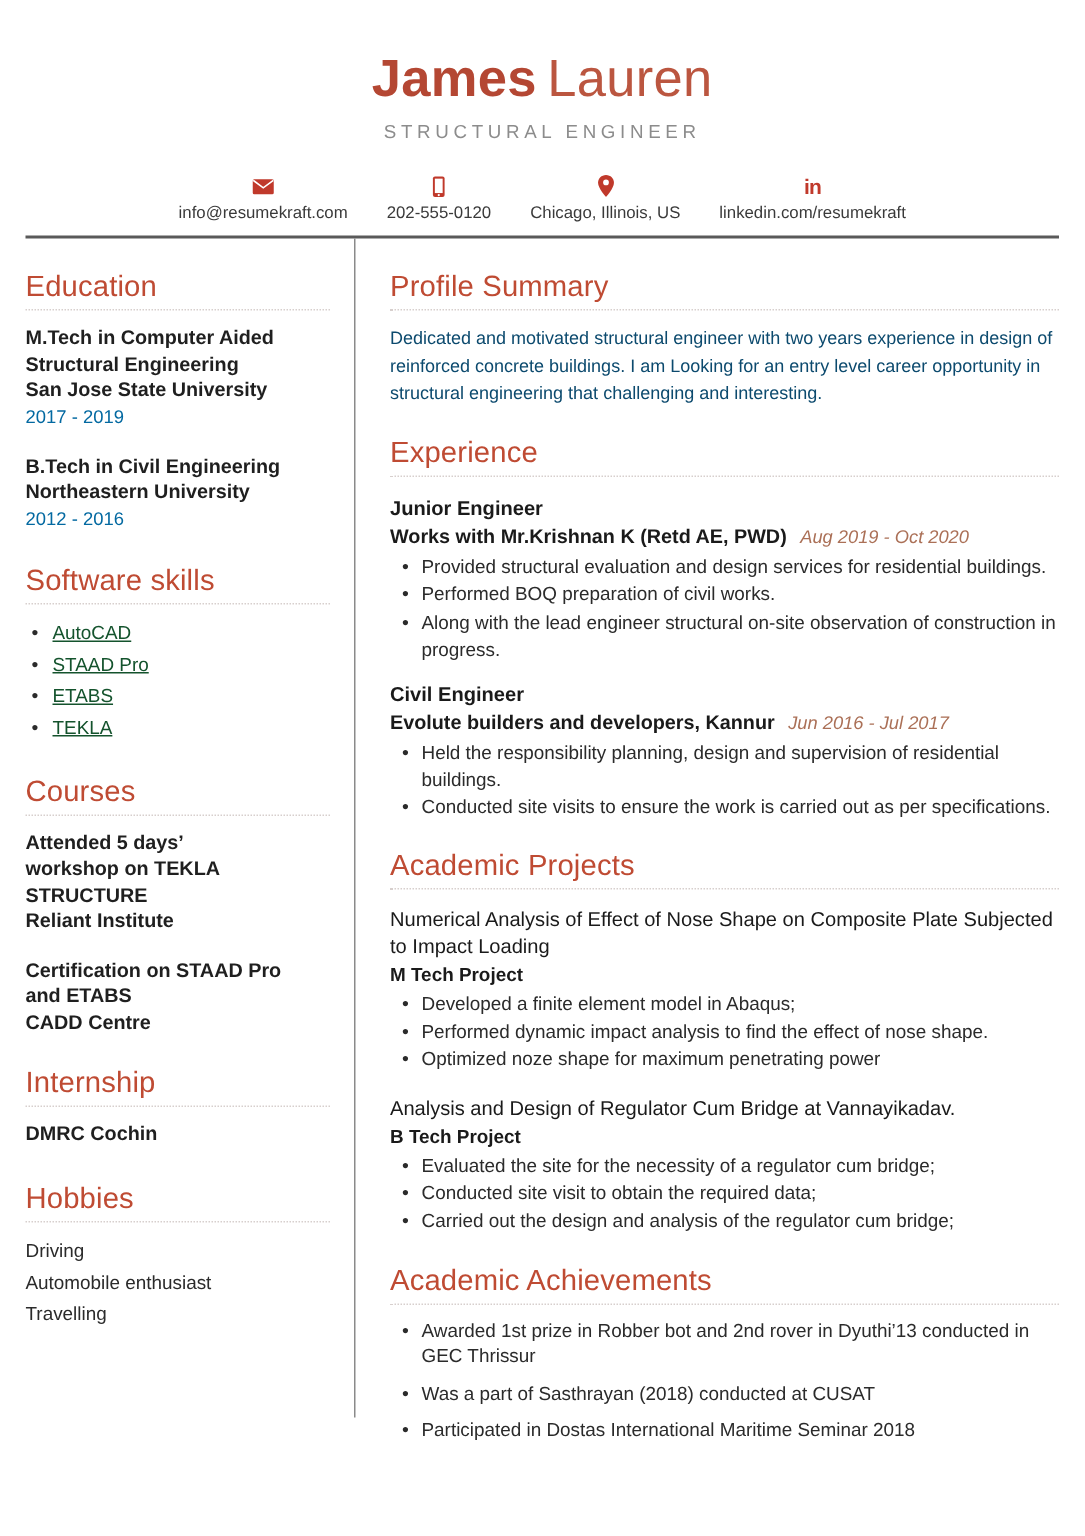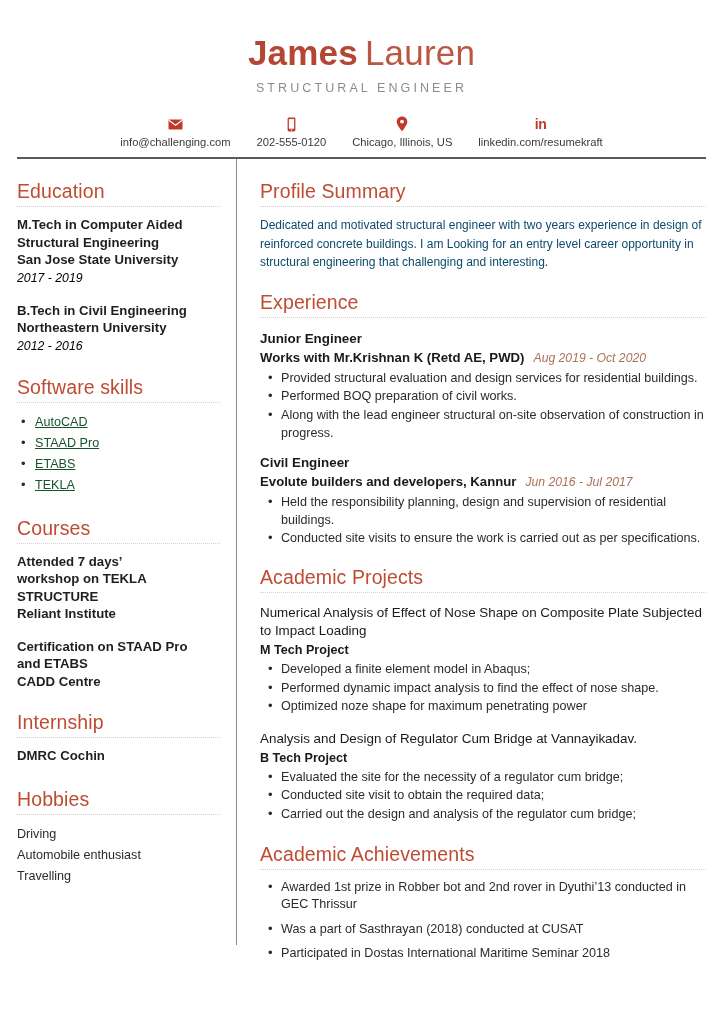--- a/index.html
+++ b/index.html
@@ -47,21 +47,21 @@
     color: #bf4b33; font-size: 19.5px; font-weight: normal;
     letter-spacing: .1px; line-height: 24px;
   }
   .sec-title.right { font-size: 19.5px; }
   .dotline { border-bottom: 1.5px dotted #d7cfcd; margin-top: 3px; margin-bottom: 9px; }
 
   
   .blk { margin-bottom: 15px; }
   .blk:last-child { margin-bottom: 0; }
   .l-bold { font-weight: bold; font-size: 13.2px; line-height: 17.5px; color: #1f1f1f; }
-  .l-date { font-style: italic; font-size: 12.3px; color: #000000; line-height: 17px; margin-top: 1px; }
+  .l-date { font-size: 12.3px; color: #0369a1; line-height: 17px; margin-top: 1px; }
   .l-plain { font-size: 12.6px; line-height: 21px; color: #2b2b2b; }
 
   ul.bul { list-style: none; margin: 0; padding: 0; }
   ul.bul li {
     position: relative; padding-left: 18px; font-size: 12.6px;
     line-height: 21px; color: #14532d; text-decoration: underline;
   }
   ul.bul li::before {
     content: "\2022"; position: absolute; left: 4px; top: -1px;
     font-size: 13px; color: #2b2b2b;
@@ -103,21 +103,21 @@
 
     <div class="contact-row">
 
       <div class="contact-item">
         <span class="contact-icon">
           <svg width="15" height="11" viewBox="0 0 15 11">
             <rect x="0.5" y="0.5" width="14" height="10" rx="1" fill="#c0392b"></rect>
             <path d="M0.8 1.2 L7.5 6.2 L14.2 1.2" stroke="#ffffff" stroke-width="1.1" fill="none"></path>
           </svg>
         </span>
-        <span class="contact-text">info@challenging.com</span>
+        <span class="contact-text">info@resumekraft.com</span>
       </div>
 
       <div class="contact-item">
         <span class="contact-icon">
           <svg width="9" height="15" viewBox="0 0 9 15">
             <rect x="0.6" y="0.6" width="7.8" height="13.8" rx="1.4" fill="#c0392b"></rect>
             <rect x="1.9" y="2.1" width="5.2" height="9.6" fill="#ffffff"></rect>
             <circle cx="4.5" cy="13" r="0.75" fill="#ffffff"></circle>
           </svg>
         </span>
@@ -178,21 +178,21 @@
           <li>ETABS</li>
           <li>TEKLA</li>
         </ul>
       </div>
 
       <div class="sec-gap-md">
         <div class="sec-title">Courses</div>
         <div class="dotline"></div>
 
         <div class="blk">
-          <div class="l-bold">Attended 7 days’</div>
+          <div class="l-bold">Attended 5 days’</div>
           <div class="l-bold">workshop on TEKLA</div>
           <div class="l-bold">STRUCTURE</div>
           <div class="l-bold">Reliant Institute</div>
         </div>
 
         <div class="blk">
           <div class="l-bold">Certification on STAAD Pro</div>
           <div class="l-bold">and ETABS</div>
           <div class="l-bold">CADD Centre</div>
         </div>

